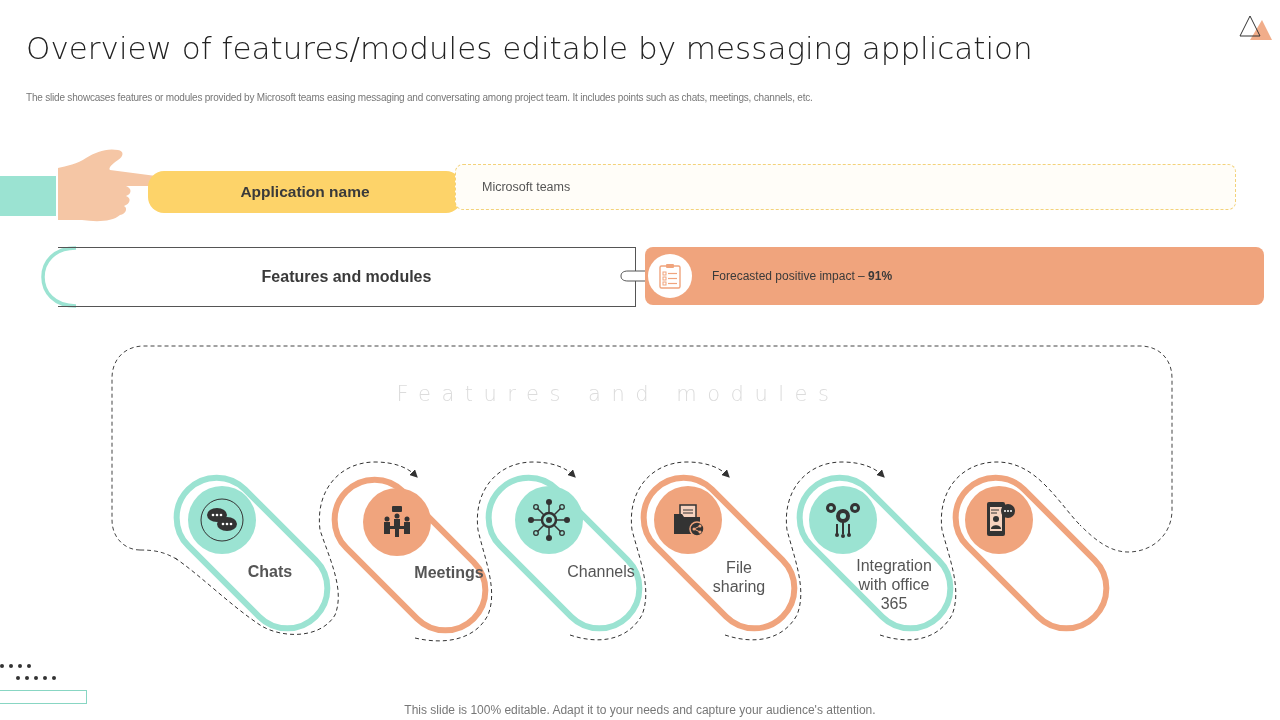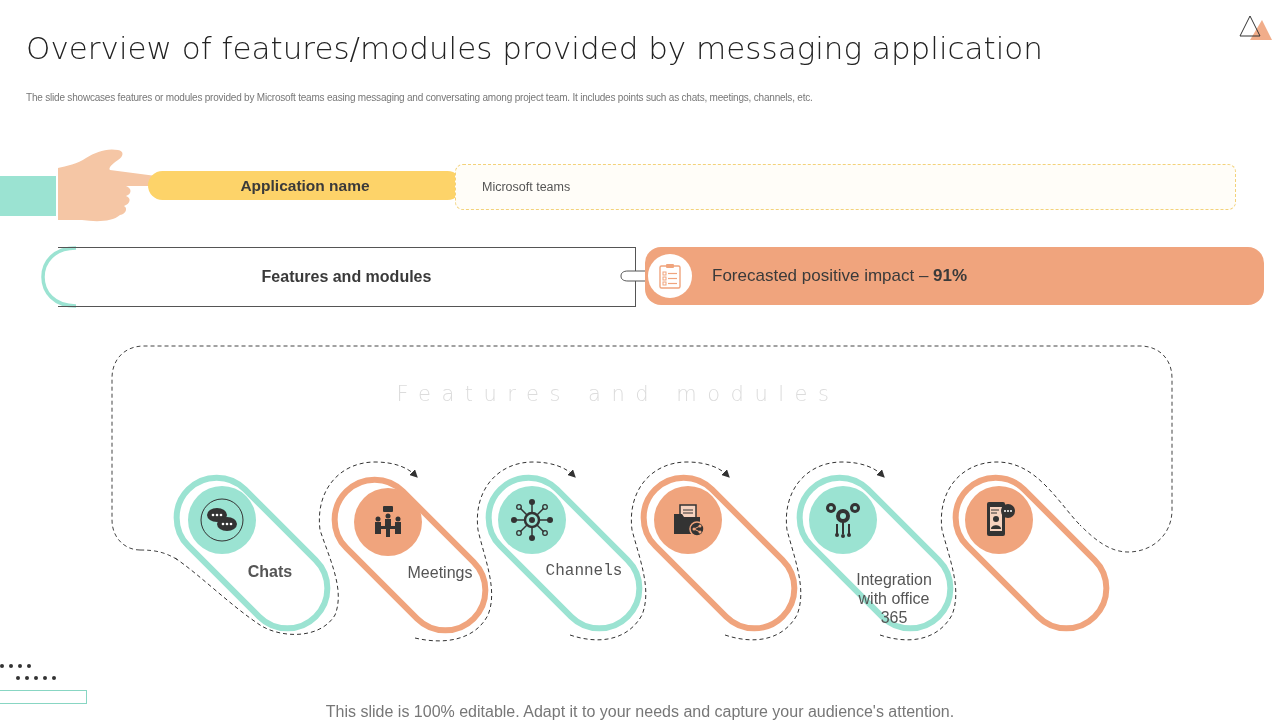--- a/index.html
+++ b/index.html
@@ -15,21 +15,21 @@
   .subtitle {
     position: absolute; left: 26px; top: 92px;
     font-size: 10px; color: #777; letter-spacing: -0.2px;
   }
   .logo { position: absolute; left: 1236px; top: 12px; width: 36px; height: 30px; }
 
   
   .arm { position: absolute; left: 0; top: 176px; width: 56px; height: 40px; background: #9be3d2; }
   .hand { position: absolute; left: 56px; top: 148px; width: 110px; height: 78px; }
   .app-pill {
-    position: absolute; left: 148px; top: 171px; width: 314px; height: 29px;
+    position: absolute; left: 148px; top: 171px; width: 314px; height: 42px;
     background: #fdd369; border-radius: 16px;
     display: flex; align-items: center; justify-content: center;
     font-weight: bold; font-size: 15.5px; color: #3a3a3a;
   }
   .app-value-box {
     position: absolute; left: 455px; top: 164px; width: 781px; height: 46px;
     border: 1px dashed #f3d27a; border-radius: 8px; background: #fffdf8;
     display: flex; align-items: center; padding-left: 26px;
     font-size: 12.5px; color: #555; text-align: right;
   }
@@ -38,23 +38,23 @@
   .feat-box {
     position: absolute; left: 58px; top: 247px; width: 578px; height: 60px;
     border: 1px solid #555; border-left: none;
     display: flex; align-items: center; justify-content: center;
     font-weight: bold; font-size: 16px; color: #3a3a3a;
   }
   .feat-arc { position: absolute; left: 40px; top: 246px; width: 40px; height: 62px; }
   .connector { position: absolute; left: 620px; top: 268px; width: 30px; height: 16px; }
   .impact-box {
     position: absolute; left: 645px; top: 247px; width: 619px; height: 58px;
-    background: #f0a47d; border-radius: 16px;
+    background: #f0a47d; border-radius: 8px;
     display: flex; align-items: center; padding-left: 67px;
-    font-size: 17px; color: #3a3a3a; text-align: center;
+    font-size: 12px; color: #3a3a3a; text-align: center;
   }
   .impact-box b { font-weight: bold; }
   .impact-icon {
     position: absolute; left: 648px; top: 254px; width: 44px; height: 44px;
     border-radius: 50%; background: #fff; display: flex; align-items: center; justify-content: center;
   }
 
   
   .frame { position: absolute; left: 0; top: 0; width: 1280px; height: 720px; pointer-events: none; }
   .frame-title {
@@ -70,27 +70,27 @@
   }
   .module .icon-circle {
     position: absolute; width: 68px; height: 68px; border-radius: 50%;
     display: flex; align-items: center; justify-content: center;
   }
 
   .dots { position: absolute; left: 0; top: 662px; width: 60px; height: 22px; }
   .side-rect { position: absolute; left: -2px; top: 690px; width: 89px; height: 14px; border: 1px solid #88d6c3; }
   .footer {
     position: absolute; left: 0; width: 1280px; top: 703px; text-align: center;
-    font-size: 16px; color: #777;
+    font-size: 12px; color: #777;
   }
 </style>
 </head>
 <body>
 
-<div class="title">Overview of features/modules provided by messaging application</div>
+<div class="title">Overview of features/modules editable by messaging application</div>
 <div class="subtitle">The slide showcases features or modules provided by Microsoft teams easing messaging and conversating among project team. It includes points such as chats, meetings, channels, etc.</div>
 <svg class="logo" viewBox="0 0 36 30">
   <polygon points="14,28 26,8 36,28" fill="#f0a47d" opacity="0.9"></polygon>
   <polygon points="4,24 14,4 24,24" fill="none" stroke="#333" stroke-width="1"></polygon>
 </svg>
 
 <div class="arm"></div>
 <svg class="hand" viewBox="0 0 110 78">
   <path d="M2,20 C10,18 22,16 30,10 C40,4 50,0 62,2 C68,3 68,8 62,12 C56,16 52,20 54,22 L100,28 C106,29 106,38 100,38 L70,38 C76,40 76,46 70,48 C76,50 74,56 68,58 C72,60 70,66 64,67 C56,74 40,74 26,72 L2,72 Z" fill="#f5c6a5"></path>
 </svg>
@@ -179,38 +179,38 @@
         <circle cx="19" cy="19" r="1.3" fill="#fff"></circle>
         <circle cx="23" cy="19" r="1.3" fill="#fff"></circle>
       <circle cx="25" cy="28" r="1.3" fill="#fff"></circle>
         <circle cx="29" cy="28" r="1.3" fill="#fff"></circle>
         <circle cx="33" cy="28" r="1.3" fill="#fff"></circle>
     </svg>
   </div>
   <div class="label" style="top:92px; left:20px;">Chats</div>
 </div>
 
-<div class="module" style="left:336px; top:470px;">
+<div class="module" style="left:345px; top:470px;font-weight:bold;">
   <div class="icon-circle" style="left:18px; top:18px; background:#f0a47d;">
     <svg width="40" height="40" viewBox="0 0 40 40">
       <rect x="15" y="4" width="10" height="6" rx="1" fill="#333"></rect>
       <circle cx="20" cy="14" r="2.5" fill="#333"></circle>
       <circle cx="10" cy="17" r="2.5" fill="#333"></circle>
       <circle cx="30" cy="17" r="2.5" fill="#333"></circle>
       <rect x="17" y="17" width="6" height="8" fill="#333"></rect>
       <rect x="7" y="20" width="6" height="12" fill="#333"></rect>
       <rect x="27" y="20" width="6" height="12" fill="#333"></rect>
       <rect x="13" y="24" width="14" height="3" fill="#333"></rect>
       <rect x="18" y="27" width="4" height="8" fill="#333"></rect>
     </svg>
   </div>
   <div class="label" style="top:93px; left:24px;">Meetings</div>
 </div>
 
-<div class="module" style="left:480px; top:470px;font-family:Liberation Mono, monospace;">
+<div class="module" style="left:497px; top:470px;">
   <div class="icon-circle" style="left:18px; top:16px; background:#9be3d2;">
     <svg width="46" height="46" viewBox="0 0 46 46">
       <circle cx="23" cy="23" r="7" fill="none" stroke="#333" stroke-width="2.5"></circle>
       <circle cx="23" cy="23" r="3" fill="#333"></circle>
       <g stroke="#333" stroke-width="1.5">
         <line x1="23" y1="16" x2="23" y2="6"></line>
           <line x1="23" y1="30" x2="23" y2="40"></line>
         <line x1="16" y1="23" x2="6" y2="23"></line>
           <line x1="30" y1="23" x2="40" y2="23"></line>
         <line x1="18" y1="18" x2="11" y2="11"></line>
@@ -239,20 +239,21 @@
       <line x1="13" y1="11" x2="23" y2="11" stroke="#333"></line>
       <path d="M4,12 L12,12 L14,15 L30,15 L30,32 L4,32 Z" fill="#333"></path>
       <circle cx="27" cy="27" r="7" fill="#333" stroke="#f0a47d" stroke-width="1.5"></circle>
       <circle cx="24" cy="27" r="1.5" fill="#f0a47d"></circle>
         <circle cx="30" cy="24" r="1.5" fill="#f0a47d"></circle>
         <circle cx="30" cy="30" r="1.5" fill="#f0a47d"></circle>
       <line x1="24" y1="27" x2="30" y2="24" stroke="#f0a47d"></line>
         <line x1="24" y1="27" x2="30" y2="30" stroke="#f0a47d"></line>
     </svg>
   </div>
+  <div class="label" style="top:88px; left:28px; width:150px; padding:0 40px;">File sharing</div>
 </div>
 
 <div class="module" style="left:791px; top:470px;">
   <div class="icon-circle" style="left:18px; top:16px; background:#9be3d2;">
     <svg width="40" height="40" viewBox="0 0 40 40">
       <g fill="#333">
         <circle cx="8" cy="8" r="5"></circle>
           <circle cx="32" cy="8" r="5"></circle>
           <circle cx="20" cy="16" r="7"></circle>
         <rect x="19" y="22" width="2" height="12"></rect>
@@ -260,21 +261,21 @@
           <rect x="25" y="24" width="2" height="10"></rect>
         <circle cx="14" cy="35" r="2"></circle>
           <circle cx="20" cy="36" r="2"></circle>
           <circle cx="26" cy="35" r="2"></circle>
       </g>
       <circle cx="8" cy="8" r="2" fill="#9be3d2"></circle>
         <circle cx="32" cy="8" r="2" fill="#9be3d2"></circle>
         <circle cx="20" cy="16" r="3" fill="#9be3d2"></circle>
     </svg>
   </div>
-  <div class="label" style="top:100px; left:38px; width:130px; padding:0 15px;">Integration with office 365</div>
+  <div class="label" style="top:86px; left:38px; width:130px; padding:0 15px;">Integration with office 365</div>
 </div>
 
 <div class="module" style="left:947px; top:470px;">
   <div class="icon-circle" style="left:18px; top:16px; background:#f0a47d;">
     <svg width="36" height="40" viewBox="0 0 36 40">
       <rect x="6" y="2" width="18" height="34" rx="2" fill="#333"></rect>
       <rect x="9" y="7" width="12" height="24" fill="#f7d3bf"></rect>
       <circle cx="15" cy="19" r="3" fill="#333"></circle>
       <path d="M10,29 C10,24 20,24 20,29 Z" fill="#333"></path>
       <line x1="10" y1="10" x2="18" y2="10" stroke="#333"></line>

